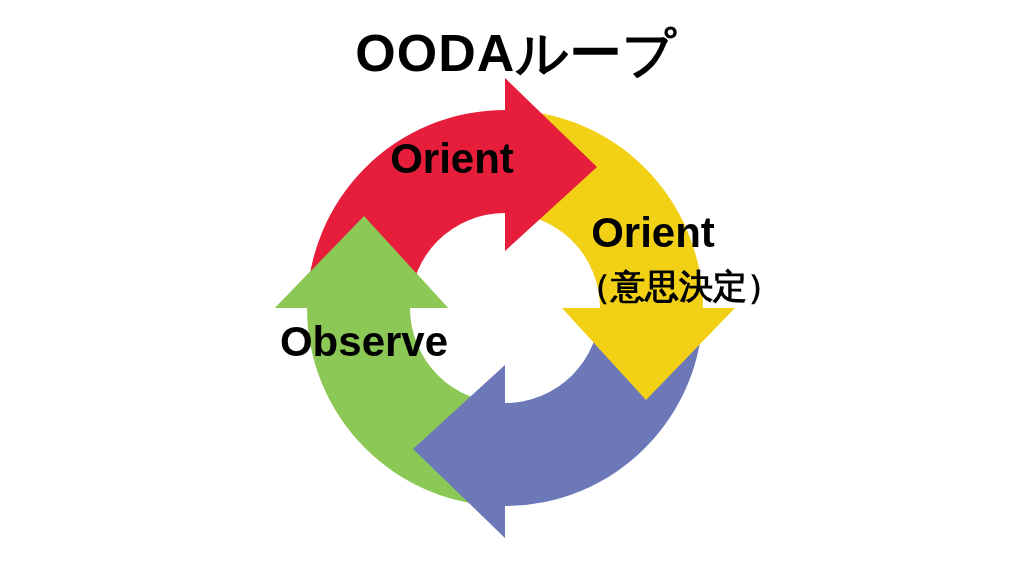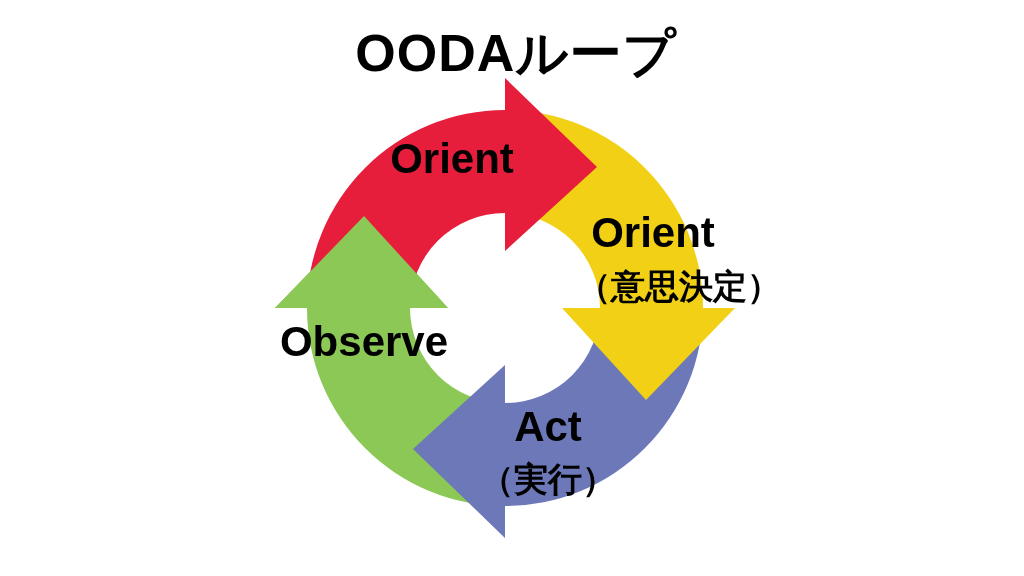--- a/index.html
+++ b/index.html
@@ -68,16 +68,14 @@
 
   <div class="label title">OODAループ</div>
 
   <div class="label en-label orient-en">Orient</div>
 
   <div class="label en-label decide-en">Orient</div>
   <div class="label ja-label decide-ja">（意思決定）</div>
 
   <div class="label en-label observe-en">Observe</div>
 
-  <div class="label en-label act-en">Act</div>
-  <div class="label ja-label act-ja">（実行）</div>
 
 </div>
 
 </body></html>

